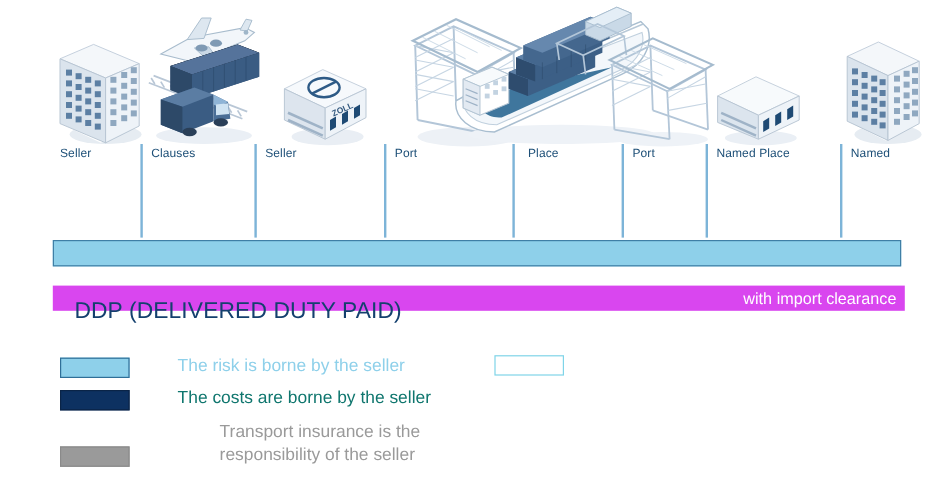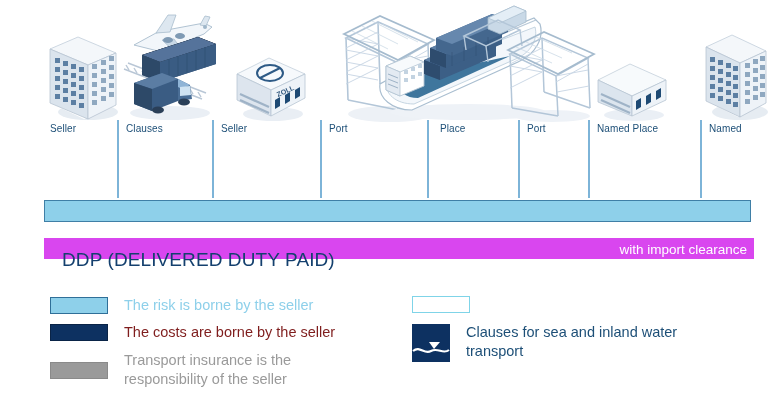--- a/index.html
+++ b/index.html
@@ -48,40 +48,40 @@
   .title{
     position:absolute;left:62px;top:249px;
     font-size:19px;color:#14406e;white-space:nowrap;letter-spacing:0.1px;
   }
 
   
   .legend{position:absolute;left:0;top:296px;width:773px;height:115px;}
   .legend-col{position:absolute;top:0;}
   .legend-col.left{left:50px;}
   .legend-col.right{left:412px;}
-  .legend-row{position:relative;display:flex;align-items:center;margin-bottom:8px;}
+  .legend-row{position:relative;display:flex;align-items:flex-end;margin-bottom:8px;gap:24px;}
   .legend-row.tall{margin-top:9px;}
   .swatch{
     flex:0 0 auto;width:58px;height:17px;margin-right:16px;box-sizing:border-box;
   }
   .sw-risk-seller{background:#8ed0ea;border:1px solid #2f6f98;}
   .sw-cost-seller{background:#0d3161;border:1px solid #0a2447;}
   .sw-insurance{background:#9a9a9a;border:1px solid #8a8a8a;}
   .sw-risk-buyer{background:#ffffff;border:1px solid #7fd4e8;}
   .sw-cost-buyer{background:#ffffff;border:1px solid #9a9a9a;}
   .sw-sea{
     width:38px;height:38px;margin-right:16px;margin-top:2px;
     background:#0d3161;position:relative;overflow:hidden;border:0;
   }
   .legend-text{
     font-size:14.5px;line-height:19px;color:#1d4f77;white-space:nowrap;
   }
   .legend-text.light{color:#8ed0ea;}
-  .legend-text.dark{color:#7f1d1d;}
-  .legend-text.gray{color:#9a9a9a;white-space:normal;width:230px;}
+  .legend-text.dark{color:#0f766e;}
+  .legend-text.gray{color:#9a9a9a;white-space:normal;width:230px;margin-left:35px;}
   .legend-text.wrap{white-space:normal;width:250px;}
 </style>
 </head>
 <body>
 
 <div class="stage">
 
   <div class="icons">
 
     <div class="icon-slot" style="left:44px;">
@@ -449,27 +449,16 @@
         <span class="swatch sw-insurance"></span>
         <span class="legend-text gray">Transport insurance is the
 responsibility of the seller</span>
       </div>
     </div>
 
     <div class="legend-col right">
       <div class="legend-row">
         <span class="swatch sw-risk-buyer"></span>
       </div>
-      <div class="legend-row tall">
-        <span class="swatch sw-sea">
-          <svg width="38" height="38" viewBox="0 0 38 38">
-            <path d="M0 26 C7 20 12 30 19 26 C26 22 31 30 38 25 L38 38 L0 38 Z" fill="#ffffff" opacity="0"></path>
-            <path d="M1 27 C8 21 12 31 19 27 C26 23 31 31 37 26" stroke="#ffffff" stroke-width="2.2" fill="none"></path>
-            <polygon points="17,18 28,18 22,25" fill="#ffffff"></polygon>
-          </svg>
-        </span>
-        <span class="legend-text wrap">Clauses for sea and inland
-water transport</span>
-      </div>
     </div>
   </div>
 
 </div>
 
 </body></html>

